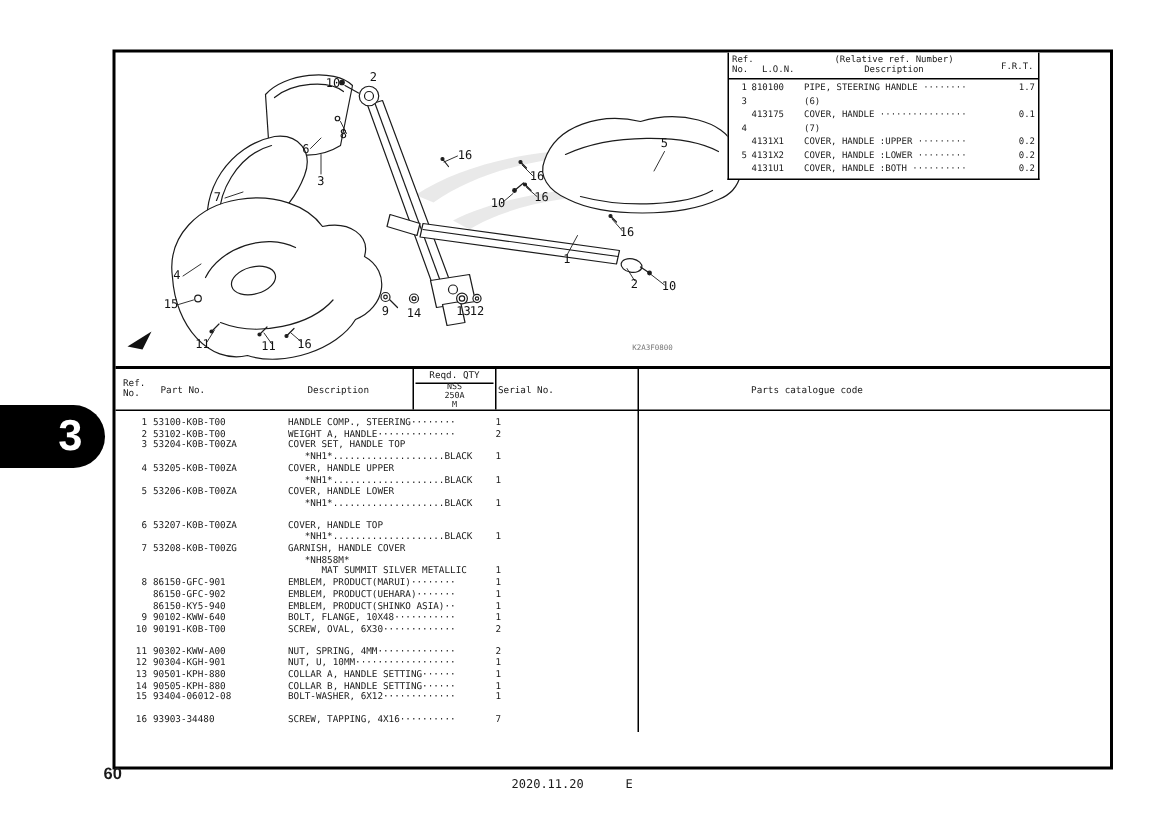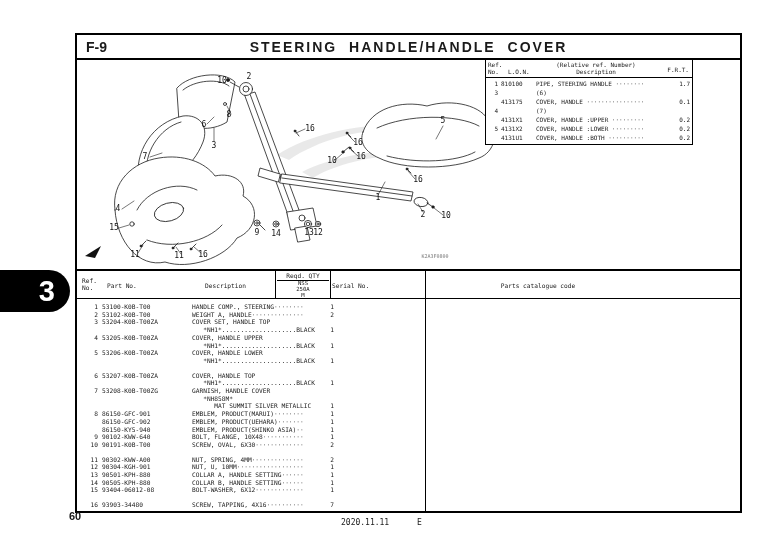--- a/index.html
+++ b/index.html
@@ -70,24 +70,20 @@
   .footer-date{position:absolute;left:341px;top:518px;font-size:8px;}
   .footer-rev{position:absolute;left:417px;top:518px;font-size:8px;}
   .pre-line{white-space:pre-line;}
   text{font-family:"DejaVu Sans Mono",monospace;}
 </style>
 </head>
 <body>
 
 <div class="frame">
 
-  <div class="title-bar">
-    <span class="page-code">F-9</span>
-    <span class="page-title">STEERING HANDLE/HANDLE COVER</span>
-  </div>
 
   <div class="diagram-area">
     <svg width="663" height="209" viewBox="0 0 663 209">
       <g stroke="#1c1c1c" stroke-width="0.8" fill="none" stroke-linejoin="round" stroke-linecap="round">
 
         <g stroke="none" fill="#e4e4e4" opacity="0.8">
           <path d="M200,95 C250,62 340,58 360,74 C320,62 252,72 212,100 Z"></path>
           <path d="M225,112 C272,88 348,86 362,98 C322,90 264,100 236,118 Z"></path>
         </g>
 
@@ -280,14 +276,14 @@
       <div class="row gap"><span class="c-ref">16</span><span class="c-part">93903-34480</span><span class="c-desc">SCREW, TAPPING, 4X16··········</span><span class="c-qty">7</span></div>
     </div>
   </div>
 
 </div>
 
 <div class="tab">
     <span>3</span>
   </div>
 <div class="page-num">60</div>
-<div class="footer-date">2020.11.11</div>
+<div class="footer-date">2020.11.20</div>
 <div class="footer-rev">E</div>
 
 </body></html>

